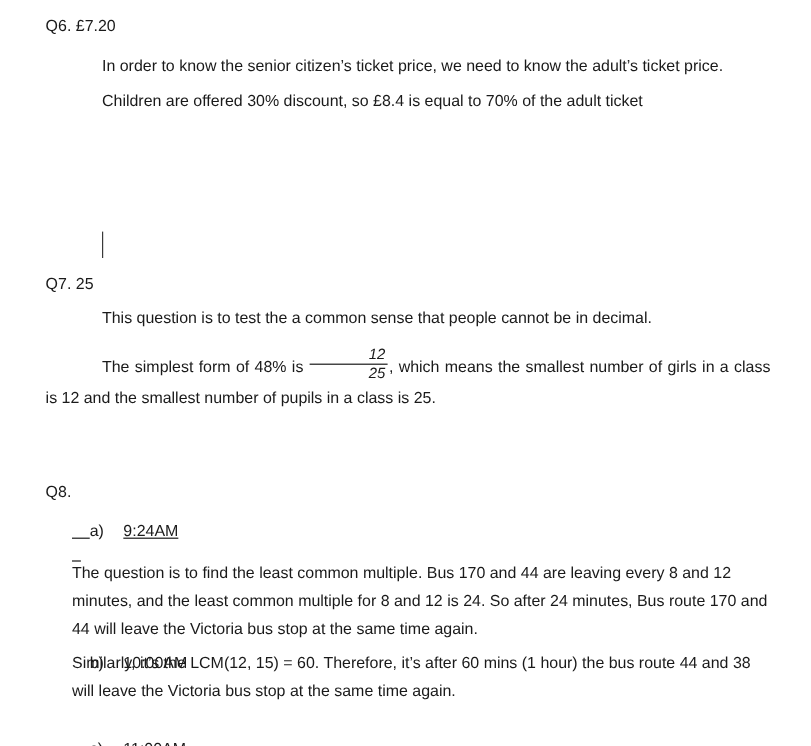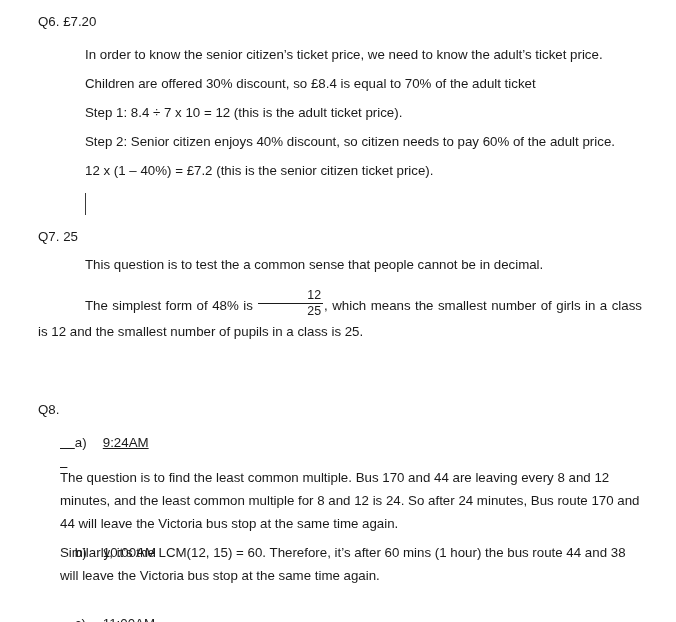--- a/index.html
+++ b/index.html
@@ -90,20 +90,21 @@
 
   
   .frac {
     display: inline-block;
     vertical-align: -0.42em;
     text-align: center;
     line-height: 1.02;
     margin: 0 1px;
     position: relative;
     top: -0.07em;
+    font-style: italic;
   }
   .frac .num {
     display: block;
     font-size: 12.4px;
     padding: 0 2px;
   }
   .frac .bar {
     display: block;
     height: 1px;
     background: #1a1a1a;
@@ -120,25 +121,22 @@
 <body>
 
 <div class="page">
 
   <div class="q-head" style="top:12px;">Q6. £7.20</div>
 
   <div class="indent-line" style="top:45px;">In order to know the senior citizen’s ticket price, we need to know the adult’s ticket price.</div>
 
   <div class="indent-line" style="top:74px;">Children are offered 30% discount, so £8.4 is equal to 70% of the adult ticket</div>
 
-  <div class="indent-line" style="top:103px;">Step 1: 8.4 ÷ 7 x 10 = 12 (this is the adult ticket price).</div>
 
-  <div class="indent-line" style="top:132px;">Step 2: Senior citizen enjoys 40% discount, so citizen needs to pay 60% of the adult price.</div>
 
-  <div class="indent-line" style="top:161px;">12 x (1 – 40%) = £7.2 (this is the senior citizen ticket price).</div>
 
   <div class="caret"></div>
 
   <div class="q-head" style="top:227px;">Q7. 25</div>
 
   <div class="indent-line" style="top:255px;">This question is to test the a common sense that people cannot be in decimal.</div>
 
   <div class="para-hang" style="top:290px; text-indent:47px; text-align:justify;">
     <span class="inline-wrap">The simplest form of 48% is </span><span class="frac"><span class="num">12</span><span class="bar"></span><span class="den">25</span></span><span class="inline-wrap">, which means the smallest number of girls in a class is 12 and the smallest number of pupils in a class is 25.</span>
   </div>

